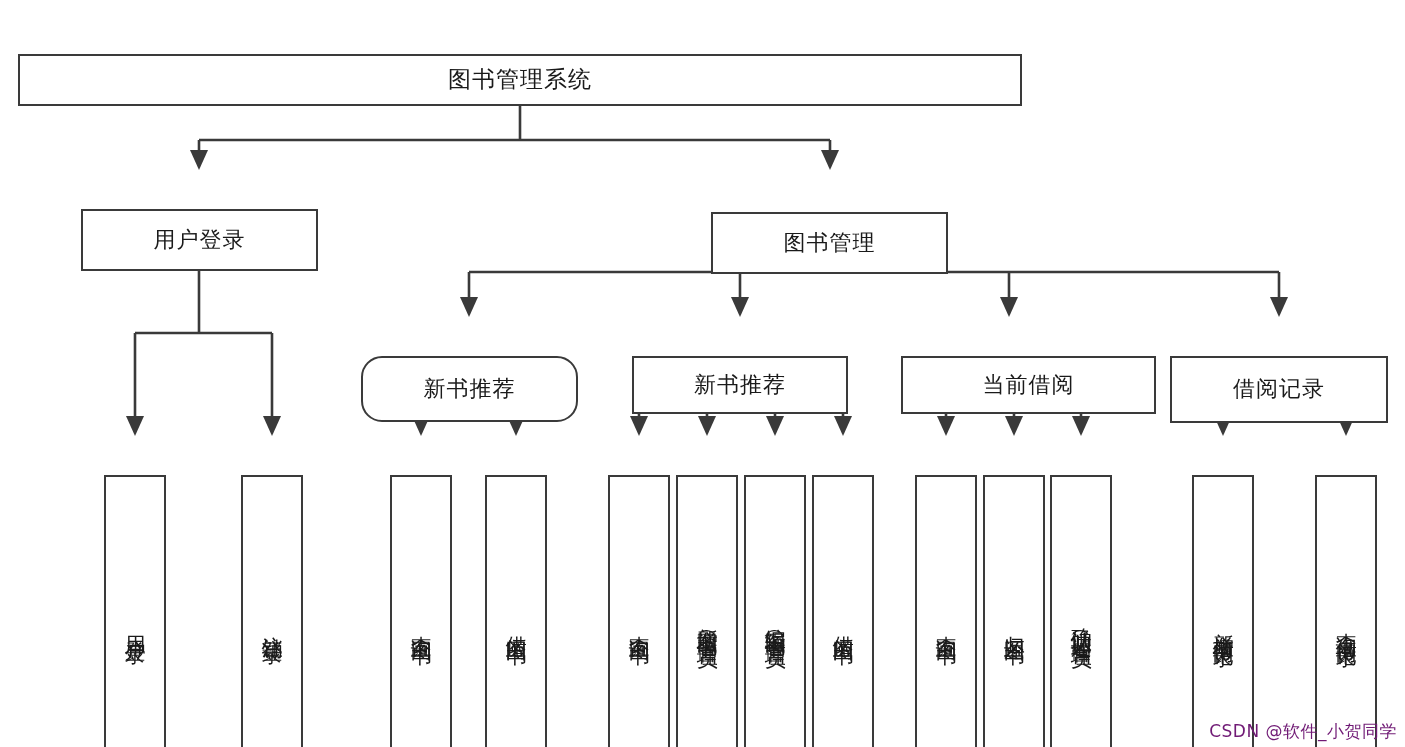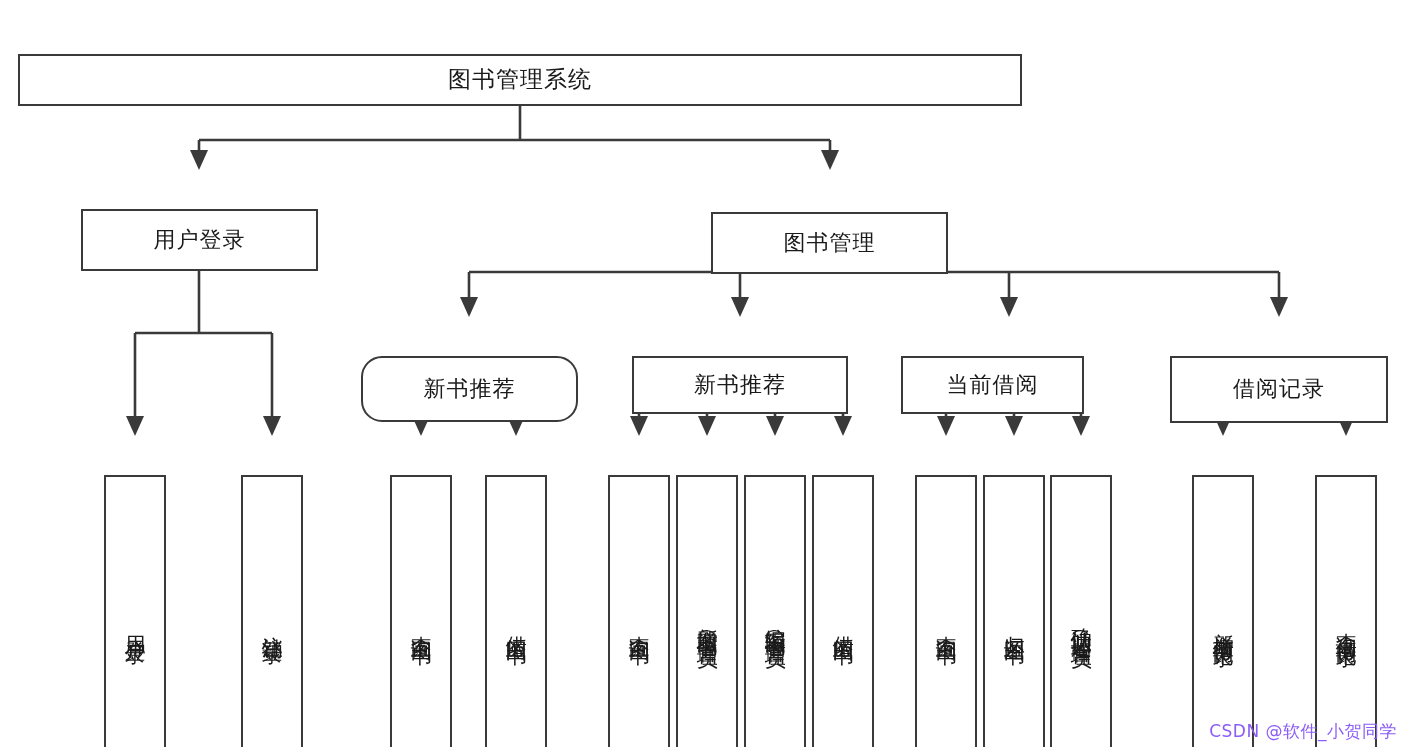--- a/index.html
+++ b/index.html
@@ -59,21 +59,21 @@
     fill: none;
   }
   .arrow-head {
     fill: #3a3a3a;
   }
   #watermark {
     position: absolute;
     right: 8px;
     bottom: 4px;
     font-size: 17px;
-    color: #8b5cf6;
+    color: #701a75;
     letter-spacing: 0.5px;
     white-space: nowrap;
   }
 </style>
 </head>
 <body>
 
 <div id="canvas">
 
   <svg id="edges" viewBox="0 0 1405 747">
@@ -125,21 +125,21 @@
   </div>
 
   <div class="node horiz" style="left:361px; top:317px; width:217px; height:66px;border-radius:21px;">
     <span>新书推荐</span>
   </div>
 
   <div class="node horiz" style="left:632px; top:317px; width:216px; height:58px;">
     <span>新书推荐</span>
   </div>
 
-  <div class="node horiz" style="left:901px; top:317px; width:183px; height:58px;">
+  <div class="node horiz" style="left:901px; top:317px; width:255px; height:58px;">
     <span>当前借阅</span>
   </div>
 
   <div class="node horiz" style="left:1170px; top:317px; width:218px; height:67px;">
     <span>借阅记录</span>
   </div>
 
   <div class="node vert" style="left:104px; top:436px; width:62px; height:299px;">
     <span>用户登录</span>
   </div>

